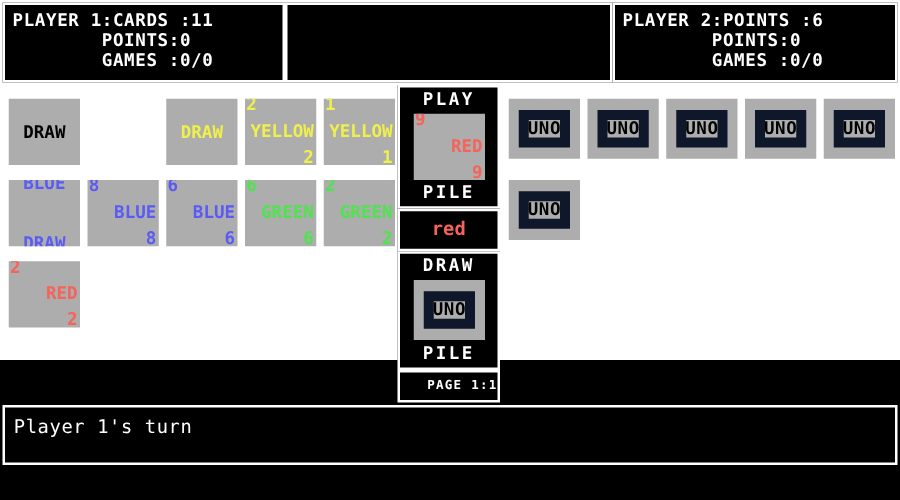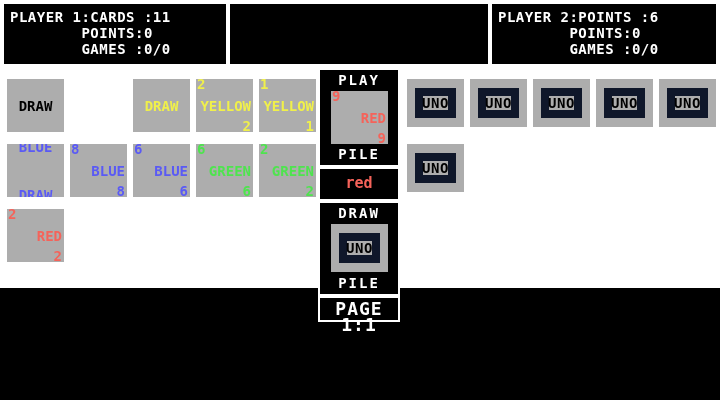--- a/index.html
+++ b/index.html
@@ -109,23 +109,23 @@
     line-height: 16px;
   }
   .color-text {
     font-size: 15px;
     font-weight: bold;
     text-align: center;
     line-height: 16px;
   }
   .page-text {
     color: #ffffff;
-    font-size: 18px;
-    font-weight: bold;
-    text-align: center;
+    font-size: 10px;
+    font-weight: bold;
+    text-align: right;
     letter-spacing: 1px;
     line-height: 16px;
   }
 
   
   .status-text {
     color: #ffffff;
     font-size: 15px;
     font-family: "DejaVu Sans Mono", "Liberation Mono", monospace;
     line-height: 18px;
@@ -287,14 +287,17 @@
       </div>
     </div>
 
     <div class="cardback" style="left:5px; top:76px; width:57px; height:48px;">
       <div class="inner">
         <span class="uno-text">UNO</span>
       </div>
     </div>
   </div>
 
+  <div class="frame" style="left:2px; top:324px; width:716px; height:48px;">
+    <div class="status-text">Player 1's turn</div>
+  </div>
 
 </div>
 
 </body></html>

